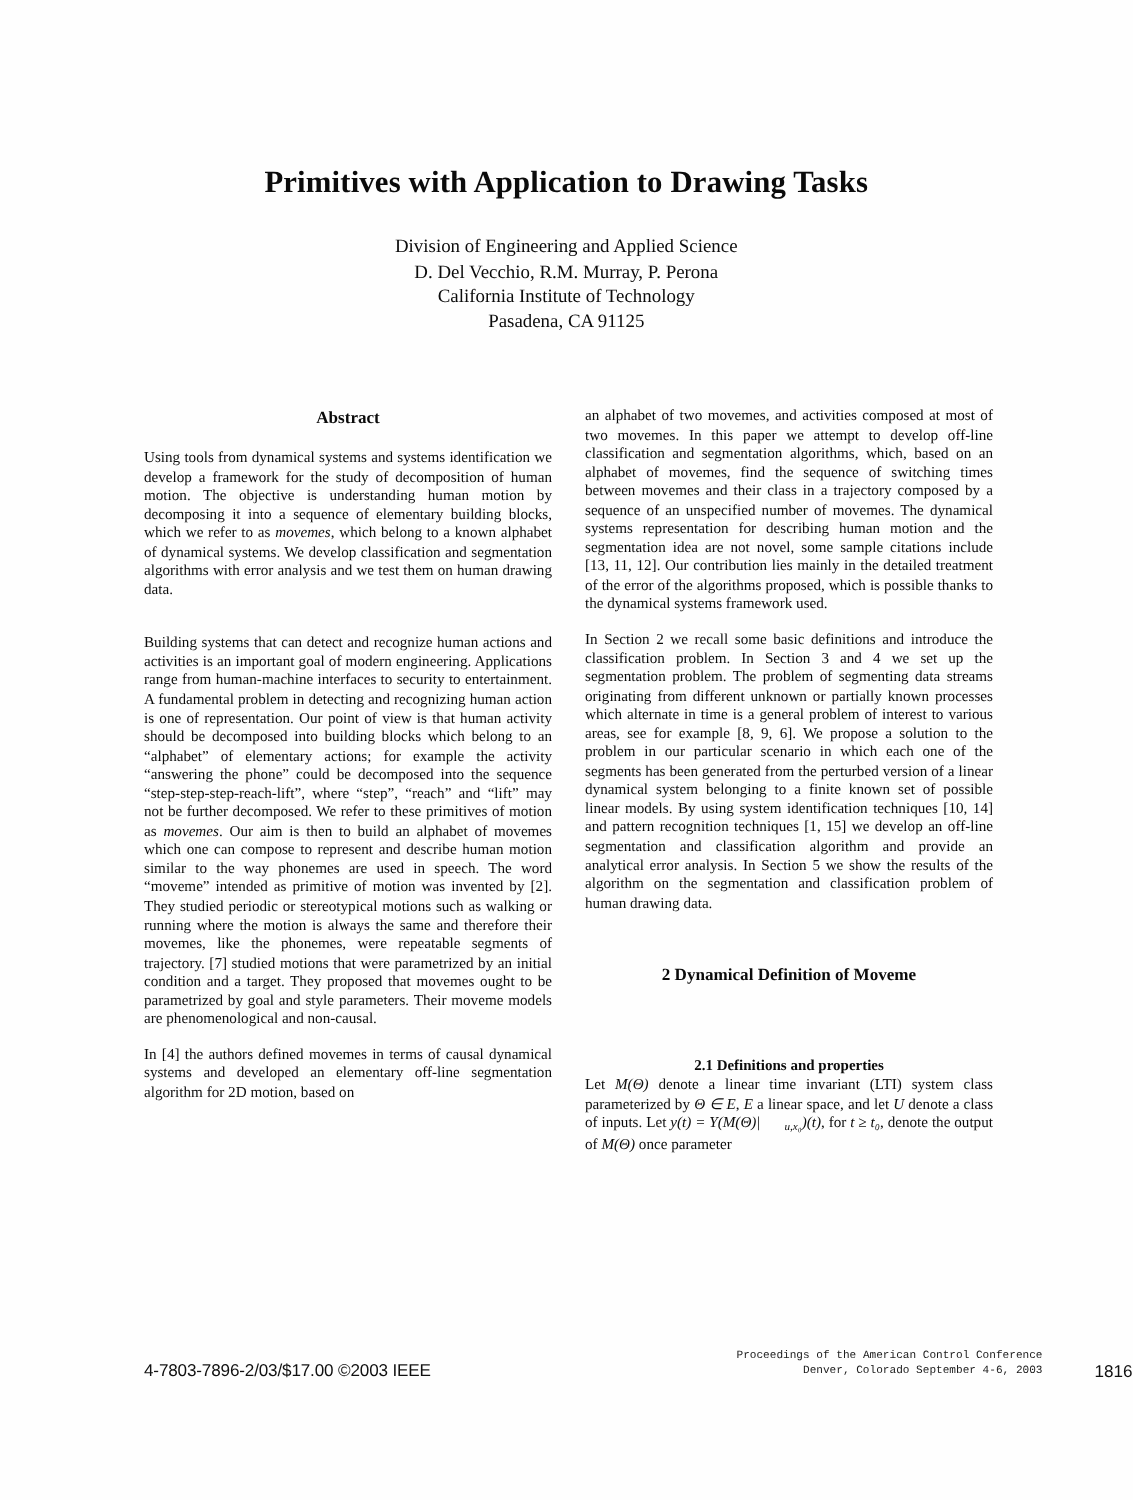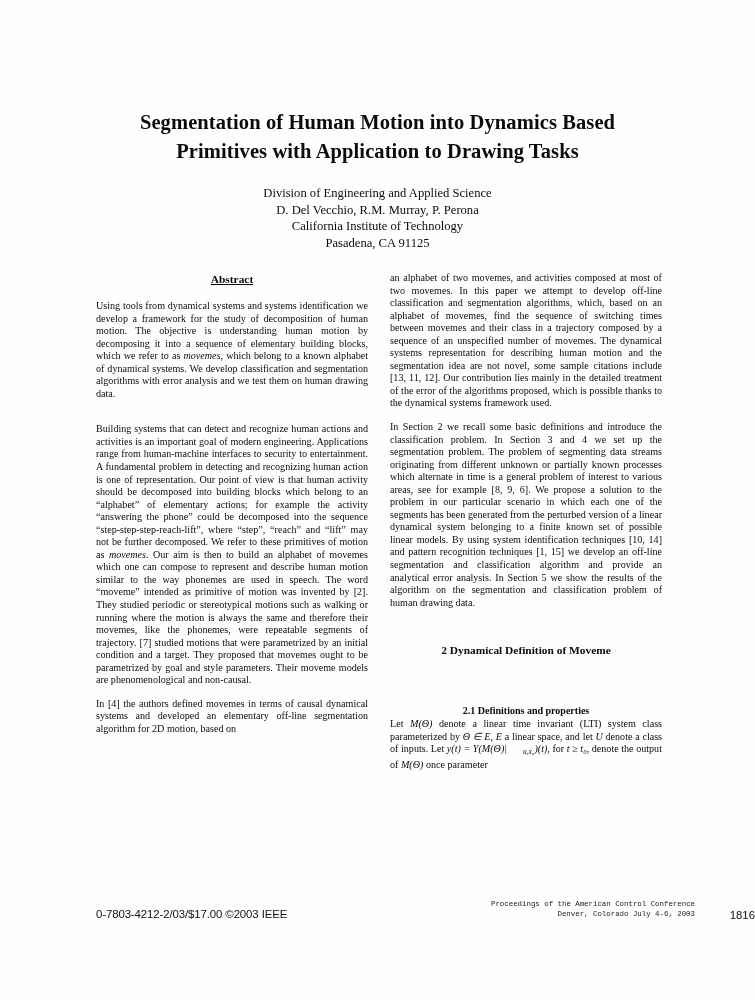--- a/index.html
+++ b/index.html
@@ -70,21 +70,20 @@
   h2.sec-head {
     font-size: 11.4px;
     font-weight: bold;
     text-align: center;
     margin: 0 0 13px 0;
     padding: 0;
     line-height: 14px;
   }
   h2.abstract-head {
     margin-bottom: 14px;
-    text-decoration: underline;
   }
   h3.subsec-head {
     font-size: 10px;
     font-weight: bold;
     text-align: center;
     margin: 16px 0 1px 0;
     padding: 0;
     line-height: 13px;
   }
   p.para {
@@ -133,21 +132,20 @@
   }
   .conf-info div { display: block; }
 </style>
 </head>
 <body>
 
 <div class="page">
 
   <div class="title-block">
     <h1 class="paper-title">
-      <span>Segmentation of Human Motion into Dynamics Based</span>
       <span class="line2">Primitives with Application to Drawing Tasks</span>
     </h1>
     <div class="authors">
       <div>Division of Engineering and Applied Science</div>
       <div>D. Del Vecchio, R.M. Murray, P. Perona</div>
       <div>California Institute of Technology</div>
       <div>Pasadena, CA 91125</div>
     </div>
   </div>
 
@@ -179,22 +177,22 @@
 
 
       <div class="sec-gap-sm"></div>
 
       <h3 class="subsec-head">2.1  Definitions and properties</h3>
 
       <p class="para"><span>Let </span><span class="mathit">M(Θ)</span><span> denote a linear time invariant (LTI) system class parameterized by </span><span class="mathit">Θ ∈ E</span><span>, </span><span class="mathit">E</span><span> a linear space, and let </span><span class="mathit">U</span><span> denote a class of inputs. Let </span><span class="mathit">y(t) = Y(M(Θ)|</span><span class="mathit sub">u,x₀</span><span class="mathit">)(t)</span><span>, for </span><span class="mathit">t ≥ t₀</span><span>, denote the output of </span><span class="mathit">M(Θ)</span><span> once parameter</span></p>
     </div>
   </div>
 
-  <div class="copyright">0-7803-4212-2/03/$17.00 ©2003 IEEE</div>
+  <div class="copyright">4-7803-7896-2/03/$17.00 ©2003 IEEE</div>
 
   <div class="page-num">1816</div>
 
   <div class="conf-info">
     <div>Proceedings of the American Control Conference</div>
-    <div>Denver, Colorado July 4-6, 2003</div>
+    <div>Denver, Colorado September 4-6, 2003</div>
   </div>
 
 </div>
 
 </body></html>

